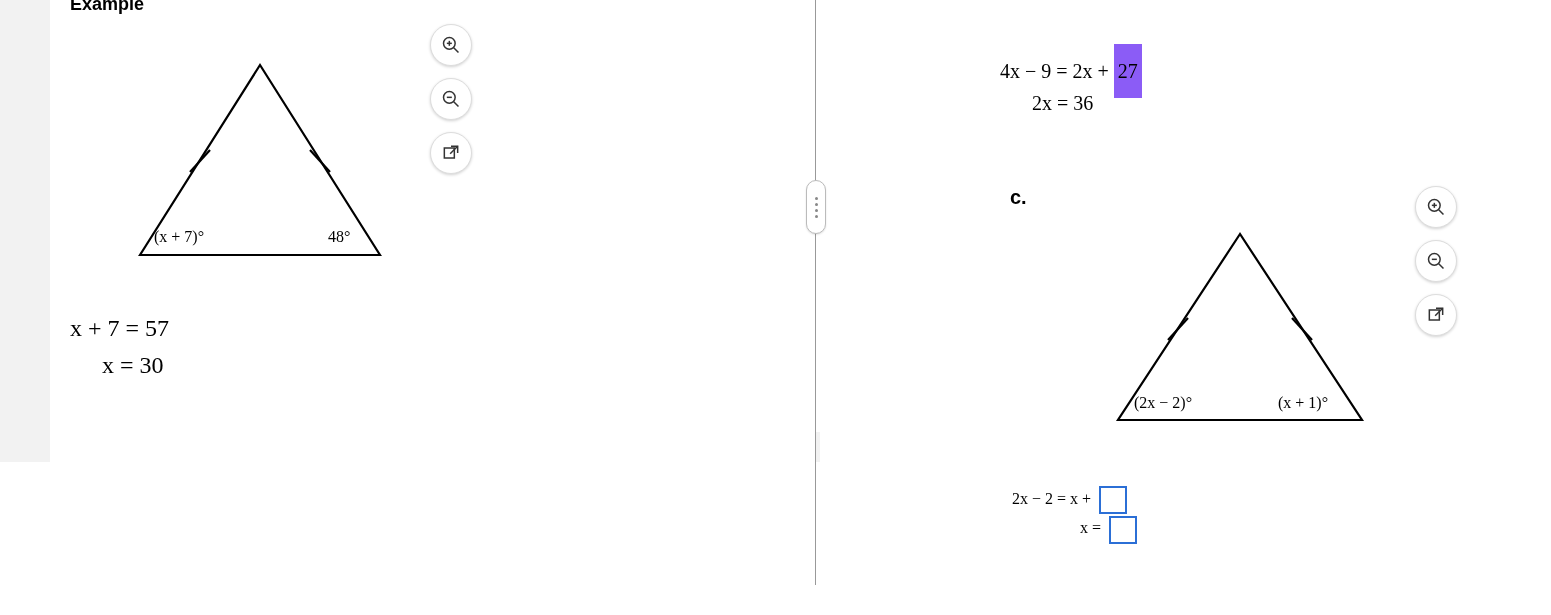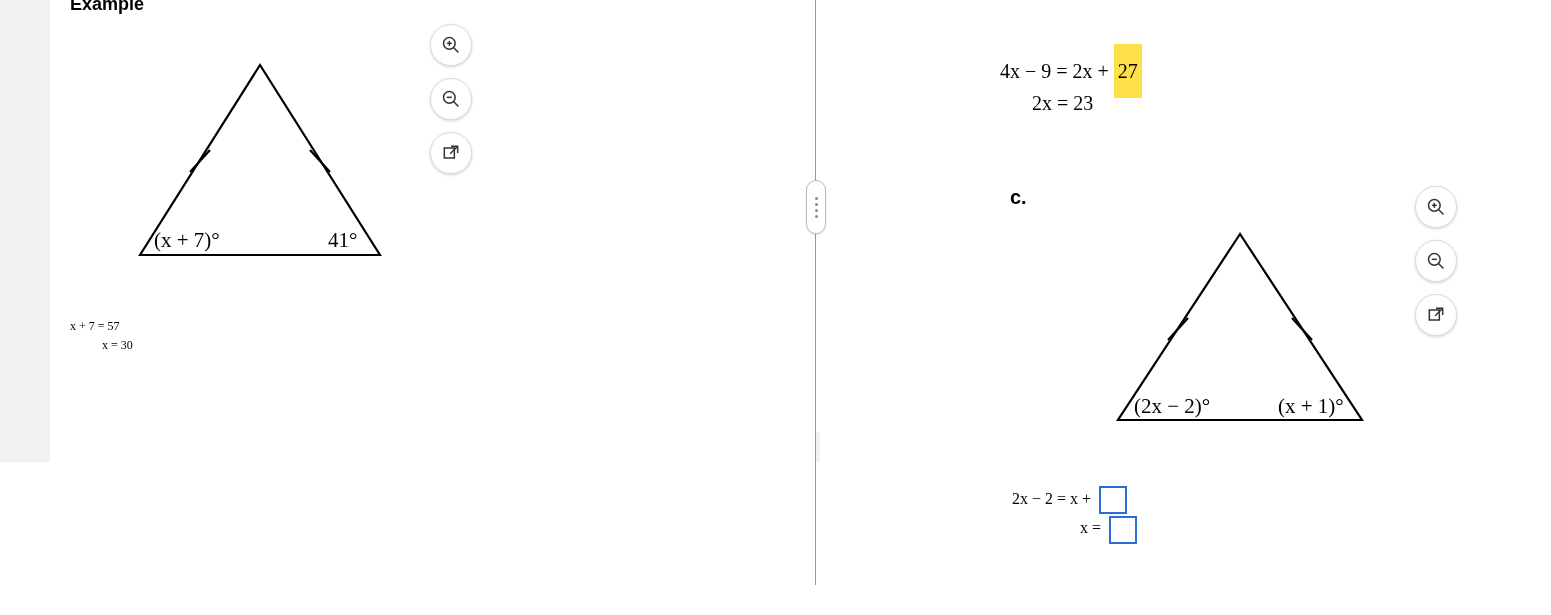--- a/index.html
+++ b/index.html
@@ -8,30 +8,30 @@
   .content-left{position:absolute;left:50px;top:0;width:765px;height:585px;background:#fff}
   .content-right{position:absolute;left:820px;top:0;width:731px;height:585px;background:#fff}
   .footer-strip{position:absolute;left:50px;right:0;bottom:0;height:30px;background:#f2f2f2}
   .vdiv{position:absolute;left:815px;top:0;width:1px;height:585px;background:#999}
   .drag-handle{position:absolute;left:806px;top:180px;width:18px;height:52px;border:1px solid #bbb;border-radius:10px;background:#fff;z-index:3;display:flex;align-items:center;justify-content:center;box-shadow:0 1px 2px rgba(0,0,0,.12)}
   .drag-dots{display:flex;flex-direction:column;gap:3px}
   .drag-dots span{width:3px;height:3px;background:#888;border-radius:50%;display:block}
   .example-heading{position:absolute;left:70px;top:-6px;font-weight:700;font-size:18px}
   .triangle-a{position:absolute;left:130px;top:50px;width:260px;height:220px}
   .triangle-a svg{width:100%;height:100%}
-  .angle-label{position:absolute;font-size:21px}
-  .eq-block-a{position:absolute;left:70px;top:317px;font-size:12px;line-height:1.55}
+  .angle-label{position:absolute;font-size:16px}
+  .eq-block-a{position:absolute;left:70px;top:310px;font-size:24px;line-height:1.55}
   .eq-row{display:flex;align-items:center;gap:4px}
   .btn-stack{position:absolute;display:flex;flex-direction:column;gap:12px}
   .btn-stack.a{left:430px;top:24px}
   .btn-stack.c{left:1415px;top:186px}
   .circ-btn{width:40px;height:40px;border-radius:50%;background:#fff;border:1px solid #ddd;box-shadow:0 1px 3px rgba(0,0,0,.18);display:flex;align-items:center;justify-content:center;cursor:pointer}
   .circ-btn svg{width:20px;height:20px;stroke:#333;fill:none;stroke-width:1.8}
   .prev-eqs{position:absolute;left:1000px;top:55px;font-size:20px;line-height:1.6}
-  .prev-eqs .hl{background:#fde047;padding:16px 4px}
+  .prev-eqs .hl{background:#8b5cf6;padding:16px 4px}
   .section-c{position:absolute;left:1010px;top:186px;font-size:20px;font-weight:700}
   .triangle-c{position:absolute;left:1110px;top:222px;width:260px;height:210px}
   .triangle-c svg{width:100%;height:100%}
   .eq-block-c{position:absolute;left:1012px;top:485px;font-size:16px;line-height:1.8}
   .ans-box{display:inline-block;width:24px;height:24px;border:2px solid #2b6fd6;vertical-align:middle;margin-left:4px}
   .serif{font-family:'Times New Roman',Times,serif}
   .l-ind-1{padding-left:32px}
   .l-ind-2{padding-left:50px}
 </style>
 </head>
@@ -56,21 +56,21 @@
   <div class="example-heading">Example</div>
 
   <div class="triangle-a">
     <svg viewBox="0 0 260 220">
       <polygon points="130,15 10,205 250,205" stroke="#000" stroke-width="2.2" fill="none"></polygon>
 
       <line x1="60" y1="122" x2="80" y2="100" stroke="#000" stroke-width="2.2"></line>
       <line x1="180" y1="100" x2="200" y2="122" stroke="#000" stroke-width="2.2"></line>
     </svg>
     <div class="angle-label serif" style="left:24px;top:178px">(x + 7)°</div>
-    <div class="angle-label serif" style="left:198px;top:178px">41°</div>
+    <div class="angle-label serif" style="left:198px;top:178px">48°</div>
   </div>
 
   <div class="eq-block-a serif">
     <div class="eq-row">x + 7 = 57</div>
     <div class="eq-row l-ind-1">x = 30</div>
   </div>
 
   <div class="btn-stack a">
     <div class="circ-btn">
       <svg viewBox="0 0 24 24">
@@ -94,21 +94,21 @@
         <line x1="20" y1="4" x2="11" y2="13"></line>
       </svg>
     </div>
   </div>
 
   <div class="prev-eqs serif">
     <div>
       <span>4x − 9 = 2x +</span>
       <span class="hl">27</span>
     </div>
-    <div class="l-ind-1">2x = 23</div>
+    <div class="l-ind-1">2x = 36</div>
   </div>
 
   <div class="section-c">c.</div>
 
   <div class="triangle-c">
     <svg viewBox="0 0 260 210">
       <polygon points="130,12 8,198 252,198" stroke="#000" stroke-width="2.2" fill="none"></polygon>
       <line x1="58" y1="118" x2="78" y2="96" stroke="#000" stroke-width="2.2"></line>
       <line x1="182" y1="96" x2="202" y2="118" stroke="#000" stroke-width="2.2"></line>
     </svg>

